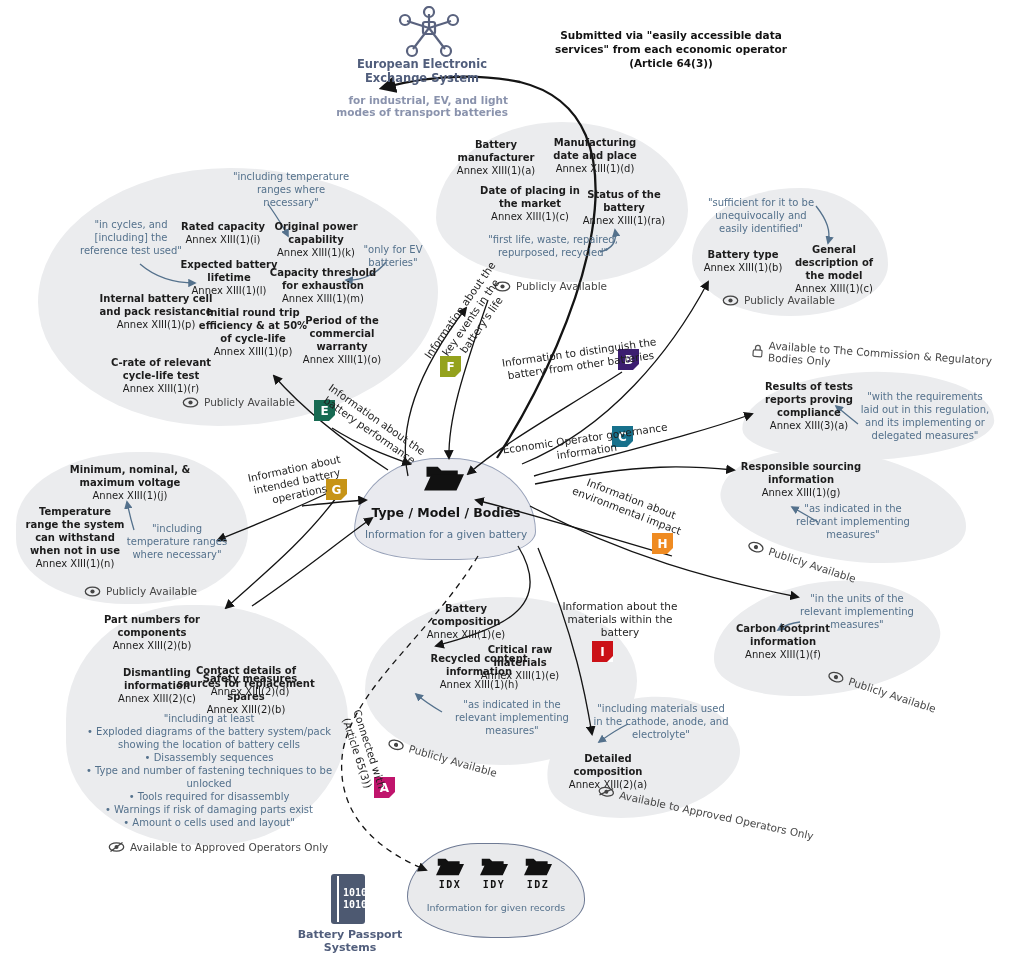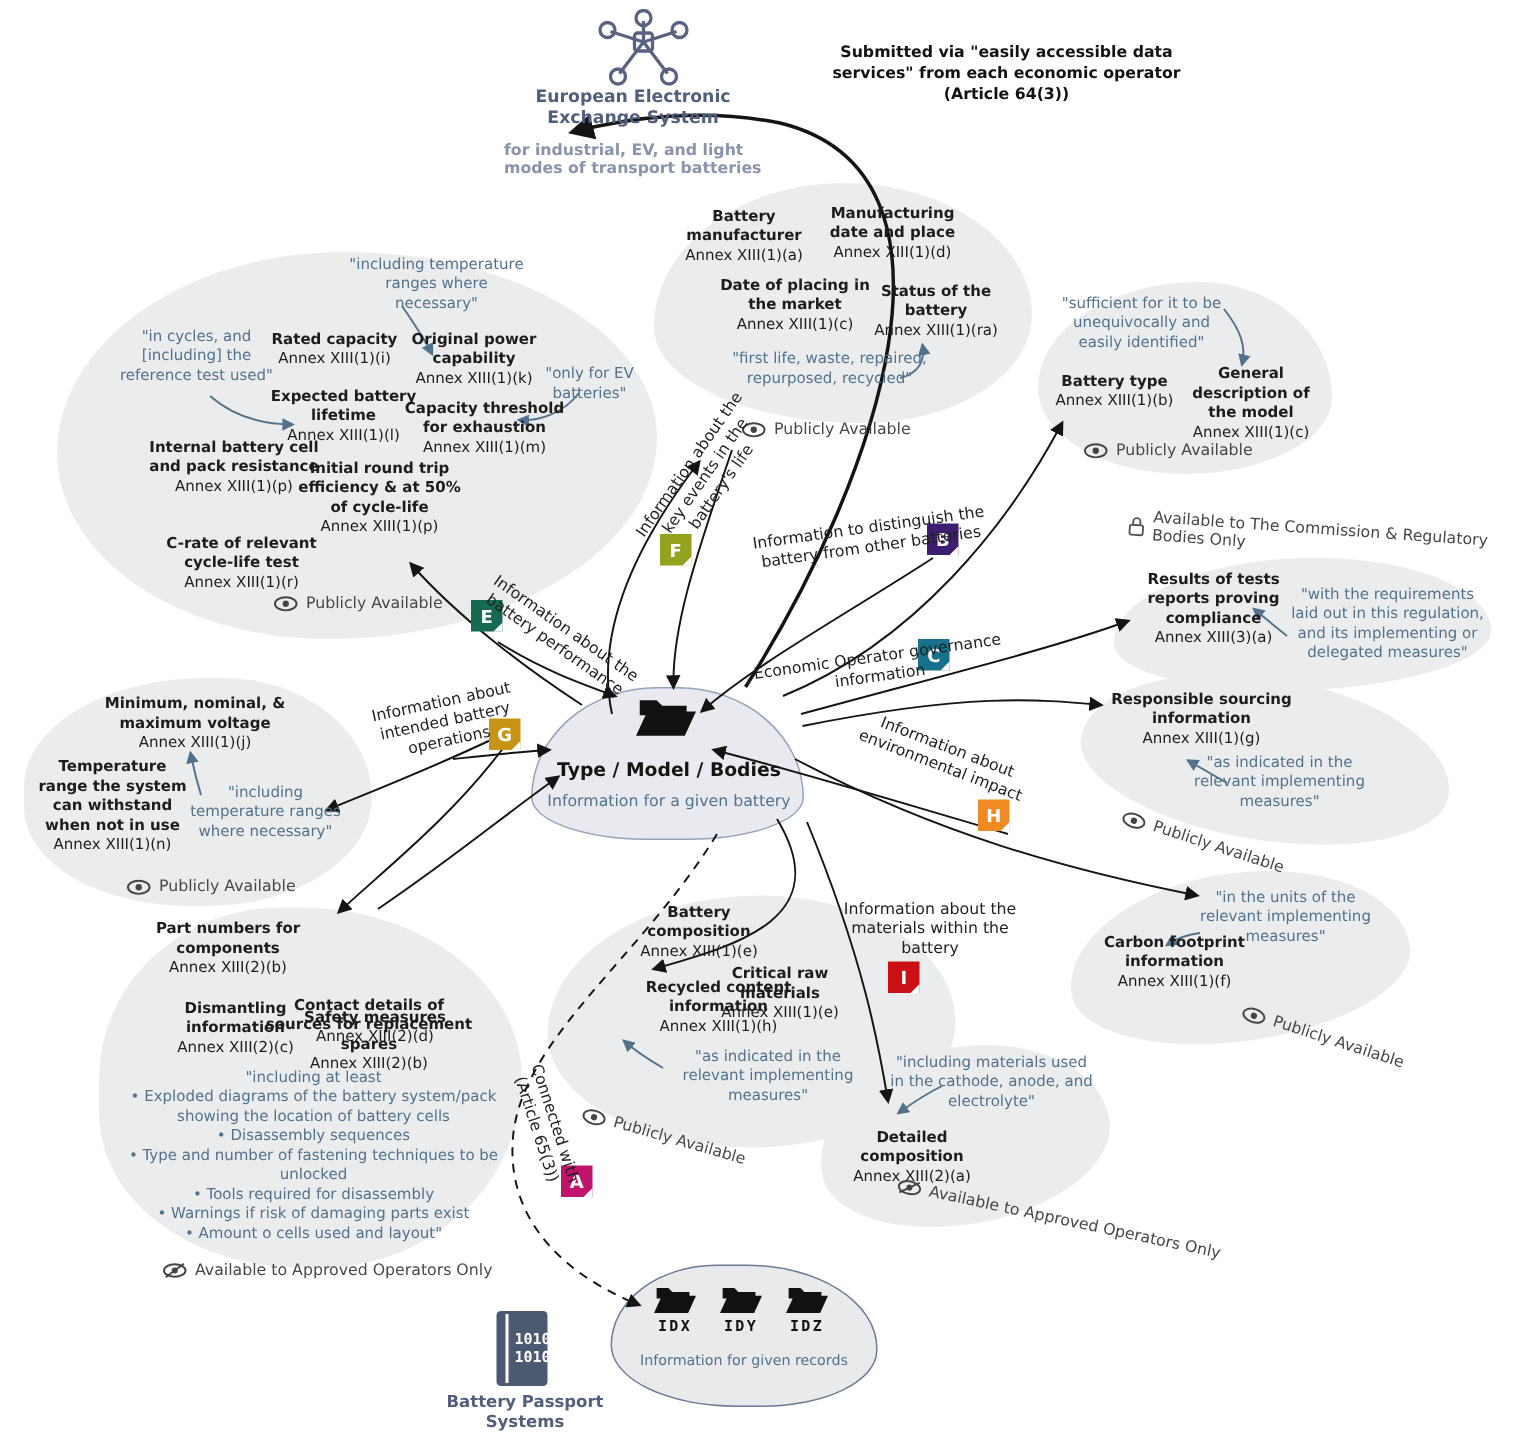--- a/index.html
+++ b/index.html
@@ -13,21 +13,21 @@
   .note { position:absolute; text-align:center; color:#54718c; font-size:10px; line-height:1.3; z-index:2; }
   .pre { white-space:pre-line; }
   .stamp { position:absolute; display:flex; align-items:center; gap:5px; color:#474747;
            font-size:10.5px; z-index:2; }
   .rlabel { position:absolute; text-align:center; color:#1f1f1f; font-size:10.5px; line-height:1.25; z-index:2; }
   .tag { position:absolute; width:21px; height:21px; color:#fff; font-weight:700; font-size:12px;
          display:flex; align-items:center; justify-content:center; z-index:2; }
   .tag::after { content:''; position:absolute; right:0; bottom:0; border-style:solid;
                 border-width:0 0 6px 6px; border-color:transparent transparent #fff transparent; }
   .slate-title { position:absolute; text-align:center; font-weight:700; color:#515e7c; z-index:2; }
-  .slate-sub { position:absolute; text-align:left; font-weight:700; color:#8a93ad; font-size:10.5px; z-index:2; }
+  .slate-sub { position:absolute; text-align:right; font-weight:700; color:#8a93ad; font-size:10.5px; z-index:2; }
   .bold-note { position:absolute; text-align:center; font-weight:700; color:#121212; font-size:10.5px; line-height:1.35; z-index:2; }
   .icon-abs { position:absolute; z-index:2; }
   .folder-row { position:absolute; display:flex; gap:16px; z-index:2; }
   .folder-cell { display:flex; flex-direction:column; align-items:center; gap:2px; }
   .folder-cell .fl { font-family:"DejaVu Sans Mono", monospace; font-size:10px; font-weight:700;
                      letter-spacing:1.5px; color:#111; }
   .center-title { position:absolute; text-align:center; font-weight:700; color:#141414; font-size:12.5px; z-index:2; }
   .center-sub { position:absolute; text-align:center; color:#54718c; font-size:10.5px; z-index:2; }
 </style>
 </head>
@@ -174,20 +174,24 @@
   </div>
   <div class="note" style="left:356px;top:243px;width:74px;">"only for EV batteries"</div>
   <div class="item" style="left:98px;top:292px;width:116px;">
     <div class="t">Internal battery cell and pack resistance</div>
     <div class="r">Annex XIII(1)(p)</div>
   </div>
   <div class="item" style="left:193px;top:306px;width:120px;">
     <div class="t">Initial round trip efficiency &amp; at 50% of cycle-life</div>
     <div class="r">Annex XIII(1)(p)</div>
   </div>
+  <div class="item" style="left:290px;top:314px;width:104px;">
+    <div class="t">Period of the commercial warranty</div>
+    <div class="r">Annex XIII(1)(o)</div>
+  </div>
   <div class="item" style="left:102px;top:356px;width:118px;">
     <div class="t">C-rate of relevant cycle-life test</div>
     <div class="r">Annex XIII(1)(r)</div>
   </div>
   <div class="stamp" style="left:182px;top:396px;">
     <svg width="17" height="11" viewBox="0 0 17 11">
         <ellipse cx="8.5" cy="5.5" rx="7.2" ry="4.4" fill="none" stroke="#444" stroke-width="1.3"></ellipse>
         <circle cx="8.5" cy="5.5" r="2.1" fill="#444"></circle>
       </svg>
     <span>Publicly Available</span>

